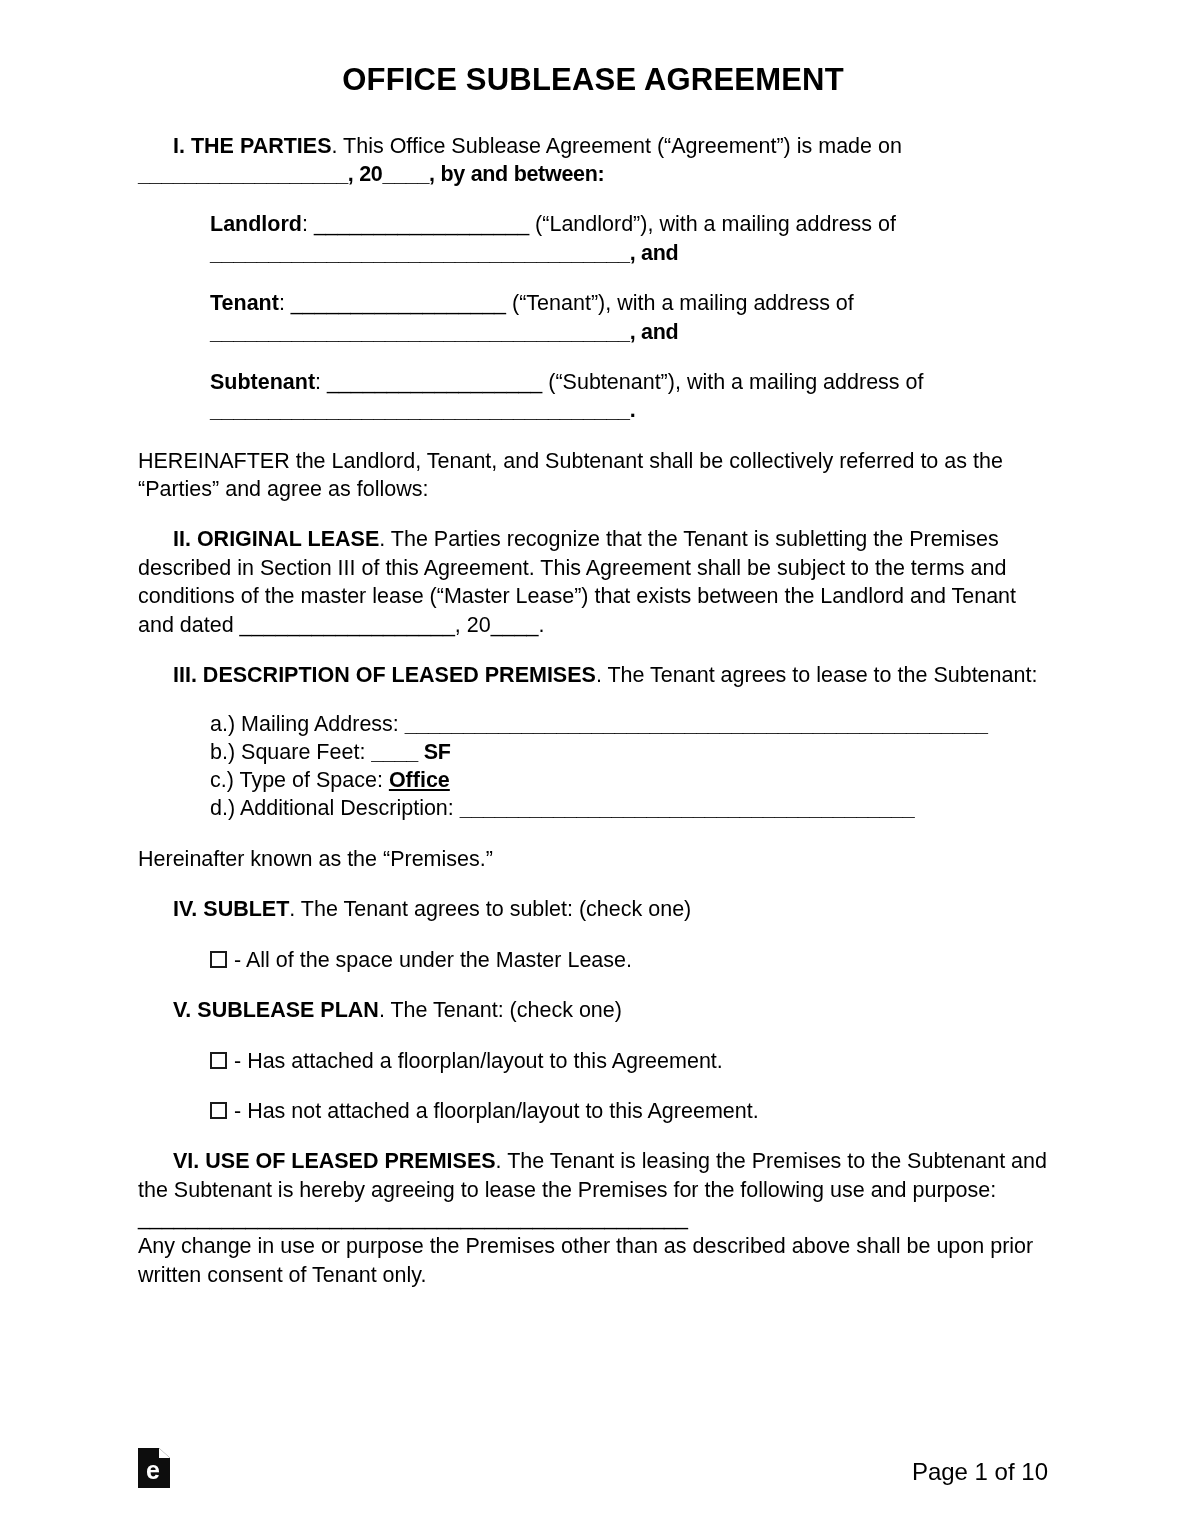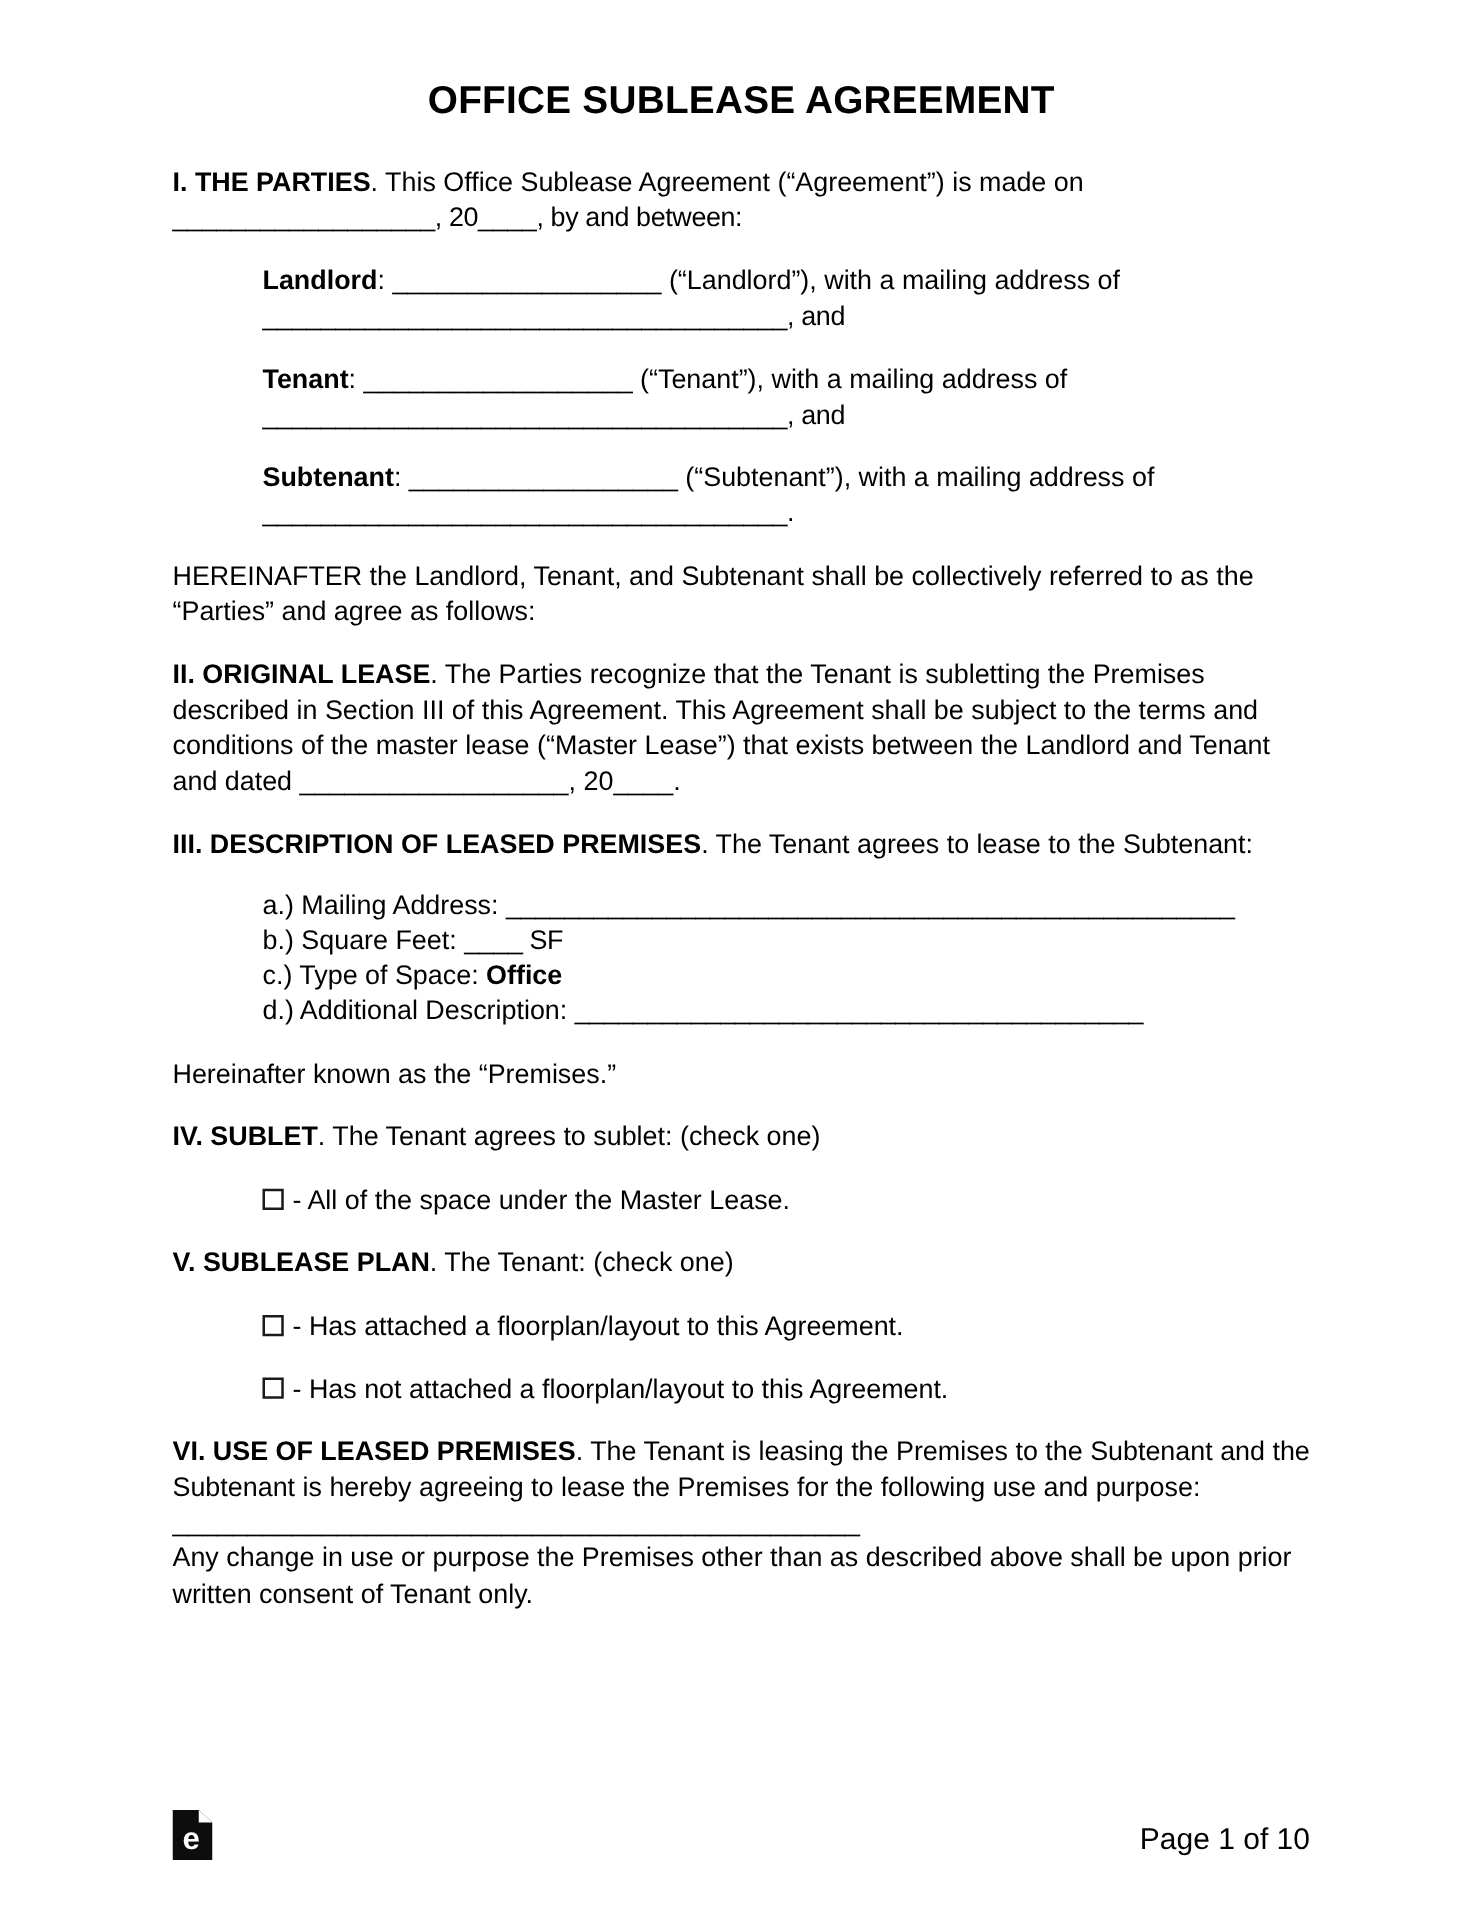--- a/index.html
+++ b/index.html
@@ -45,40 +45,40 @@
   p.para {
     font-size: 21.5px;
     line-height: 1.32;
     margin: 0 0 22px 0;
     text-align: left;
     font-family: "Liberation Sans", sans-serif;
   }
 
   p.para.tight { margin-bottom: 0; }
 
-  .sec-head { font-weight: bold; }
+  .sec-head { font-weight: bold; margin-left: 35px; }
 
   .party-block {
     margin: 0 0 22px 0;
     padding-left: 72px;
     font-size: 21.5px;
     line-height: 1.32;
   }
   .party-block .role { font-weight: bold; }
 
-  .blank { letter-spacing: -0.3px; }
+  .blank { letter-spacing: -0.3px; font-weight: bold; }
 
   .list-block {
     padding-left: 72px;
     margin: 22px 0 22px 0;
     font-size: 21.5px;
     line-height: 1.30;
   }
   .list-block .li { white-space: nowrap; }
-  .list-block .li .bold-val { font-weight: bold; }
+  .list-block .li .bold-val { font-weight: bold; text-decoration: underline; }
 
   .check-row {
     padding-left: 72px;
     font-size: 21.5px;
     line-height: 1.32;
     margin: 0 0 22px 0;
   }
   .check-row .cb {
     display: inline-block;
     width: 17px;

